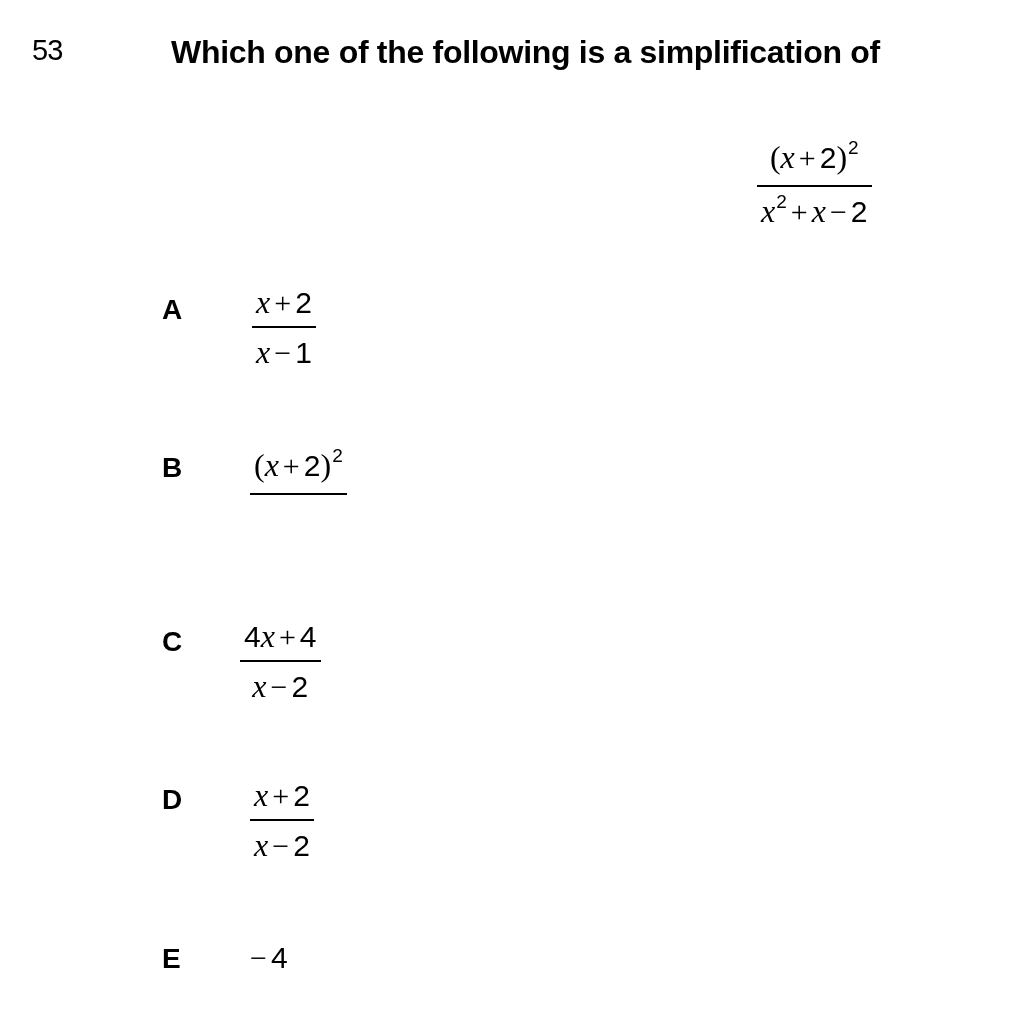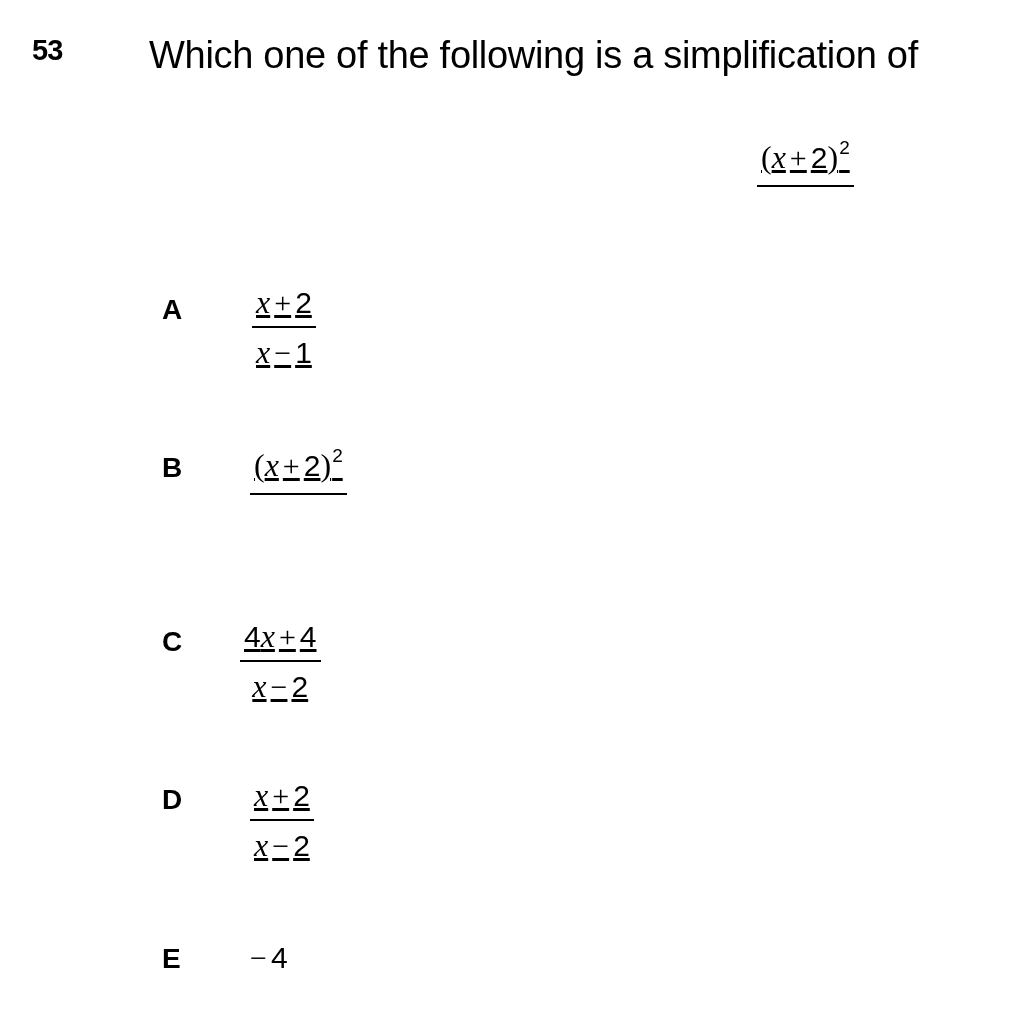--- a/index.html
+++ b/index.html
@@ -13,42 +13,42 @@
       position: relative;
       overflow: hidden;
       color: #000;
       font-family: "Liberation Sans", sans-serif;
     }
     .qnum {
       position: absolute;
       left: 32px;
       top: 34px;
       font-size: 29px;
-      font-weight: bold;
+      font-weight: normal;
       letter-spacing: -1px;
     }
     .qtext {
       position: absolute;
-      left: 149px;
+      left: 171px;
       top: 34px;
-      font-size: 38px;
+      font-size: 32px;
       letter-spacing: -0.3px;
+      font-weight: bold;
     }
     .frac {
       display: inline-flex;
       flex-direction: column;
       align-items: center;
       position: absolute;
     }
     .frac .num, .frac .den {
       white-space: nowrap;
       font-size: 30px;
       line-height: 38px;
       padding: 0 4px;
-      text-decoration: underline;
     }
     .frac .bar {
       height: 2px;
       background: #000;
       align-self: stretch;
       margin: 4px 0 5px 0;
     }
     .v {
       font-family: "Liberation Serif", serif;
       font-style: italic;
@@ -85,20 +85,23 @@
 <body>
 
 <div class="qnum">53</div>
 <div class="qtext">Which one of the following is a simplification of</div>
 
 <div class="frac" style="left:757px; top:138px;">
   <div class="num">
     <span class="p">(</span><span class="v">x</span><span class="op">+</span><span>2</span><span class="p">)</span><span class="sup">2</span>
   </div>
   <div class="bar"></div>
+  <div class="den">
+    <span class="v">x</span><span class="sup">2</span><span class="op">+</span><span class="v">x</span><span class="op">−</span><span>2</span>
+  </div>
 </div>
 
 <div class="opt-letter" style="top:294px;">A</div>
 <div class="frac" style="left:252px; top:283px;">
   <div class="num">
     <span class="v">x</span><span class="op">+</span><span>2</span>
   </div>
   <div class="bar"></div>
   <div class="den">
     <span class="v">x</span><span class="op">−</span><span>1</span>

